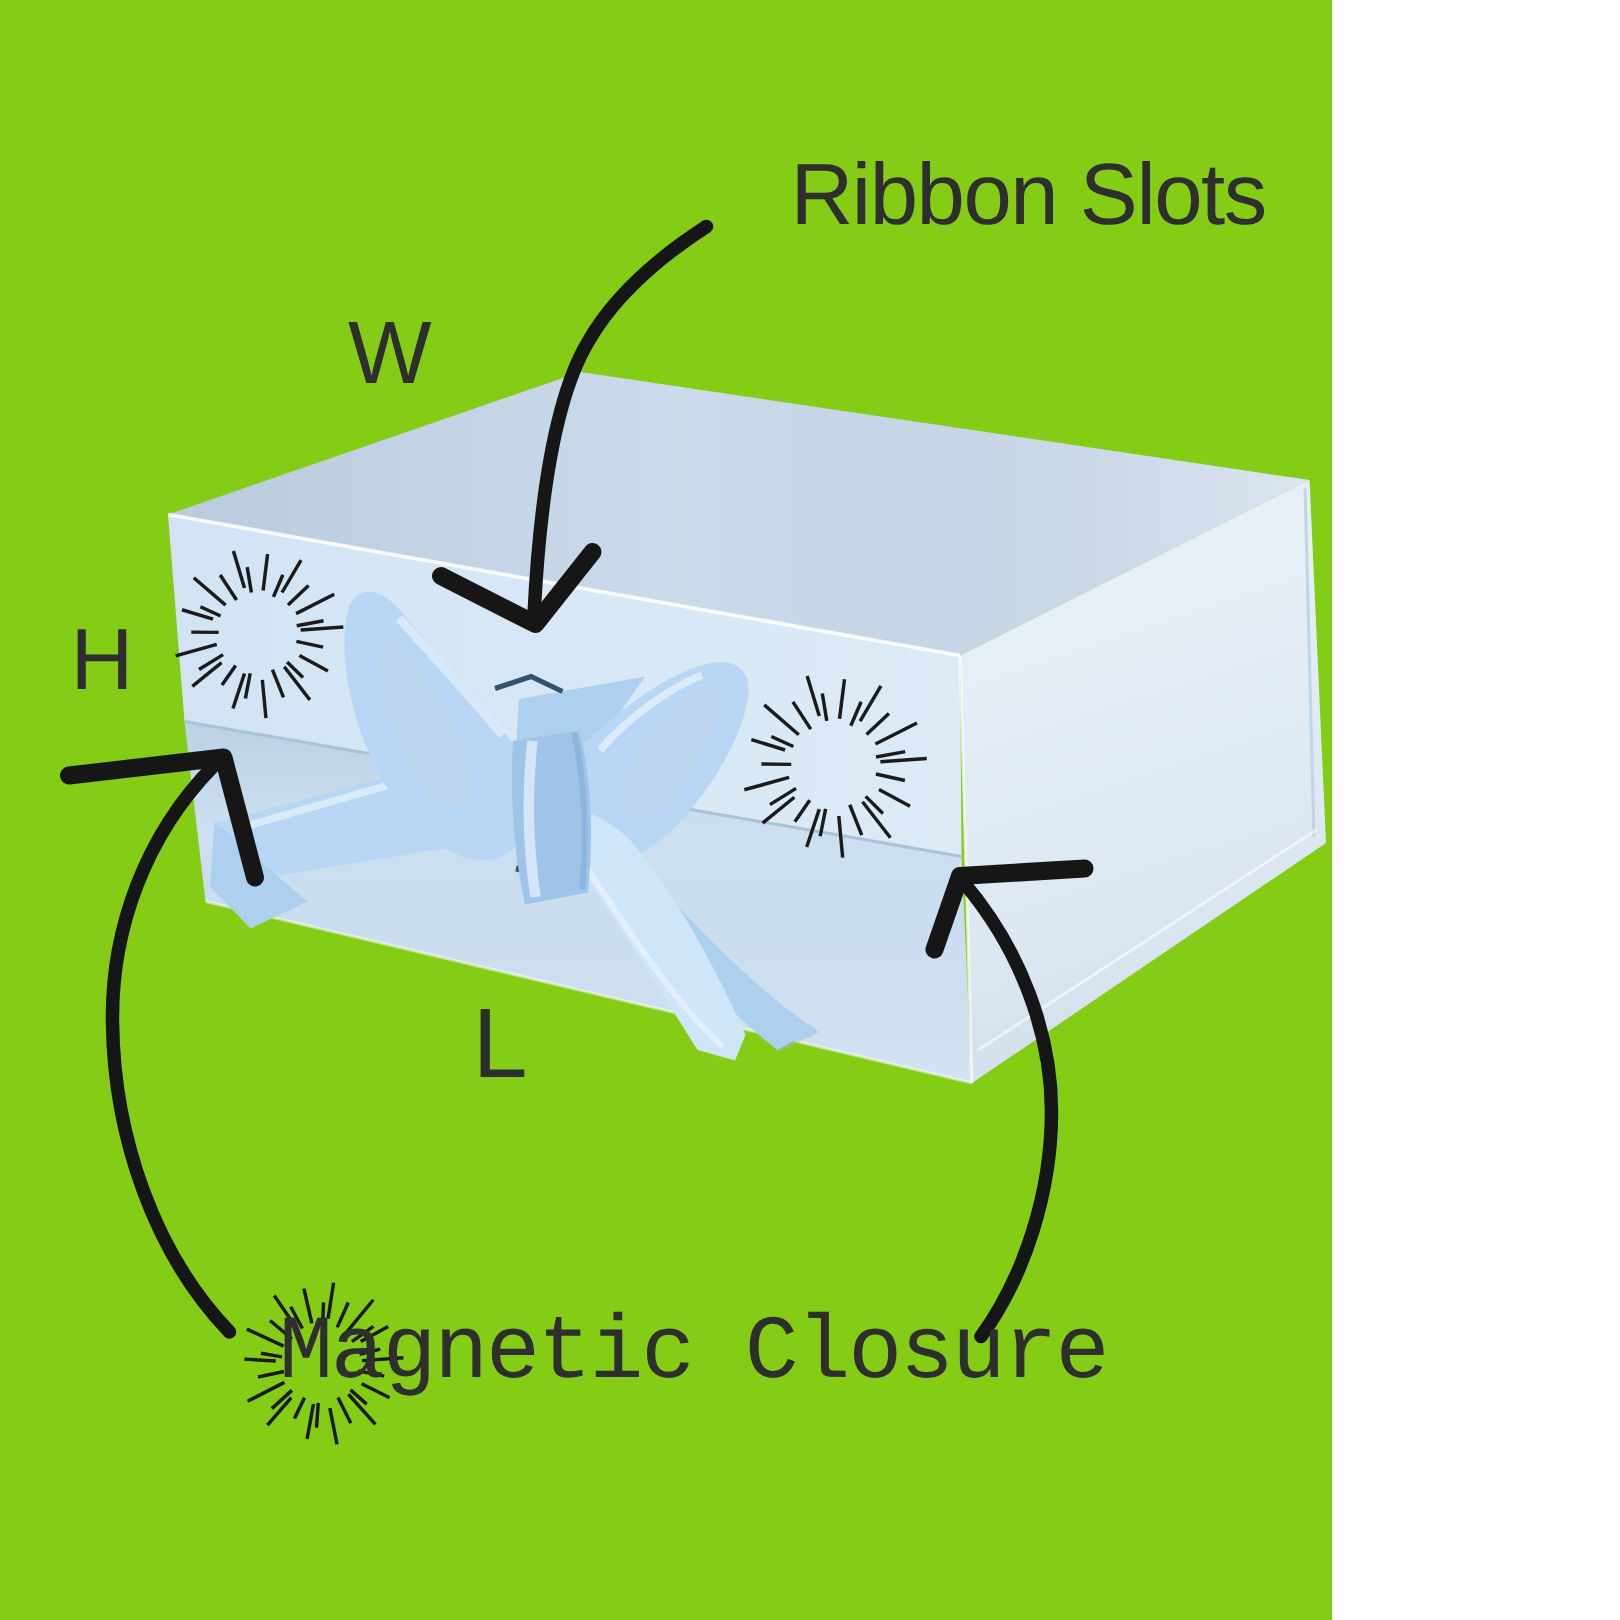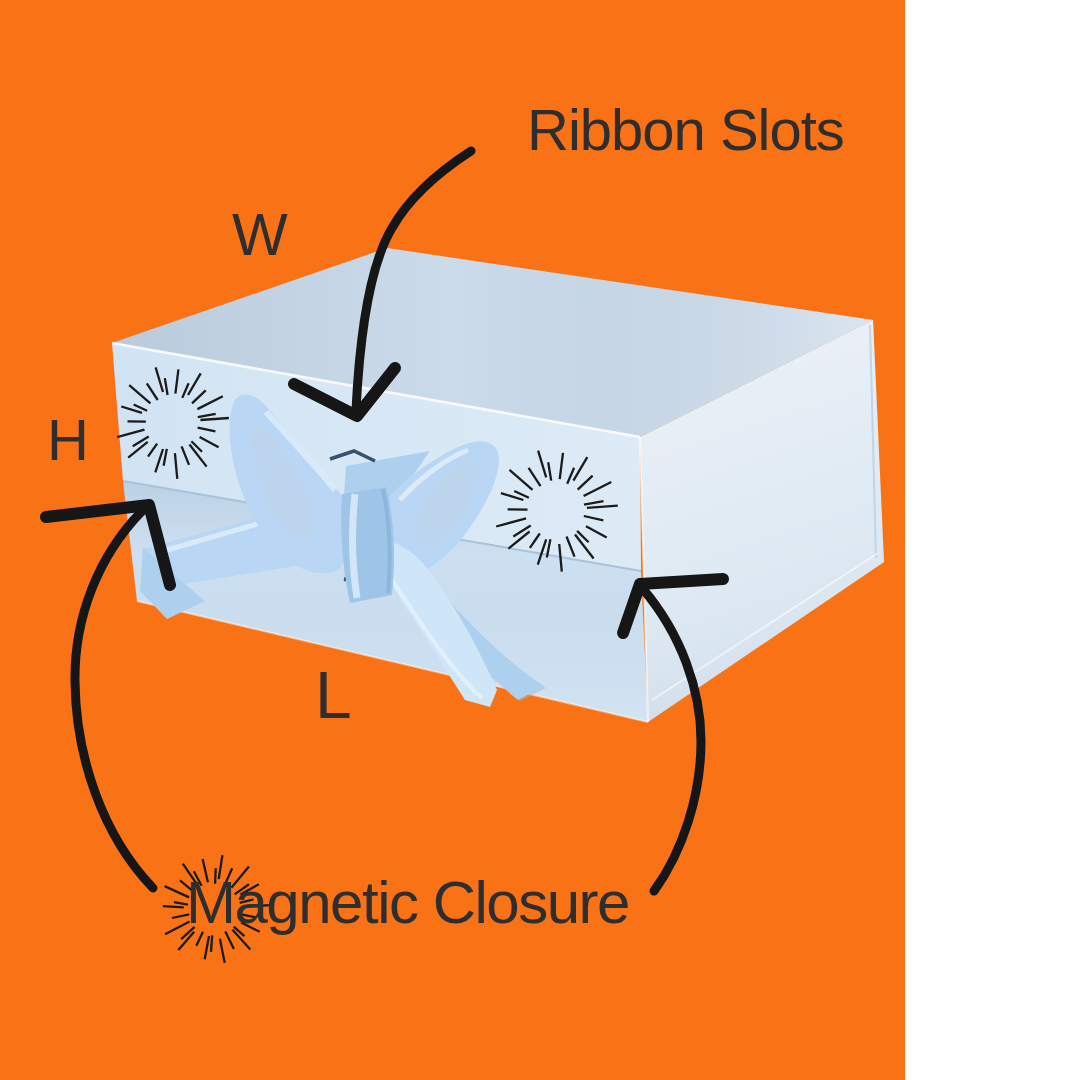--- a/index.html
+++ b/index.html
@@ -1,30 +1,29 @@
 <!DOCTYPE html>
 <html><head>
 <meta charset="utf-8">
 <style>
   html,body{margin:0;padding:0;background:#ffffff;}
   .stage{
-    position:relative;width:888px;height:1080px;background:#f97316;overflow:hidden;
+    position:relative;width:888px;height:1080px;background:#84cc16;overflow:hidden;
     font-family:"Liberation Sans","DejaVu Sans",sans-serif;
-    padding-left:17px;
   }
   .stage svg{position:absolute;left:0;top:0;}
   .label{
     position:absolute;line-height:1;color:#2e2e2e;letter-spacing:-1px;
     white-space:nowrap;user-select:none;
   }
   .label-ribbon-slots{left:527px;top:101px;font-size:58px;}
   .label-w{left:232px;top:206px;font-size:59px;}
   .label-h{left:47px;top:411px;font-size:58px;}
   .label-l{left:315px;top:662px;font-size:66px;}
-  .label-magnetic{left:186px;top:873px;font-size:60px;letter-spacing:-1.5px;}
+  .label-magnetic{left:186px;top:873px;font-size:60px;letter-spacing:-1.5px;font-family:Liberation Mono, monospace;}
   [data-starburst]{stroke-width:2.3;stroke-linecap:butt;}
   .arrow-stem{fill:none;stroke-width:9;stroke-linecap:round;}
   .arrow-head{fill:none;stroke-width:12;stroke-linecap:round;stroke-linejoin:round;}
 </style>
 </head>
 <body>
 
 <div class="stage">
   <svg width="1080" height="1080" viewBox="0 0 1080 1080">
     <defs>

